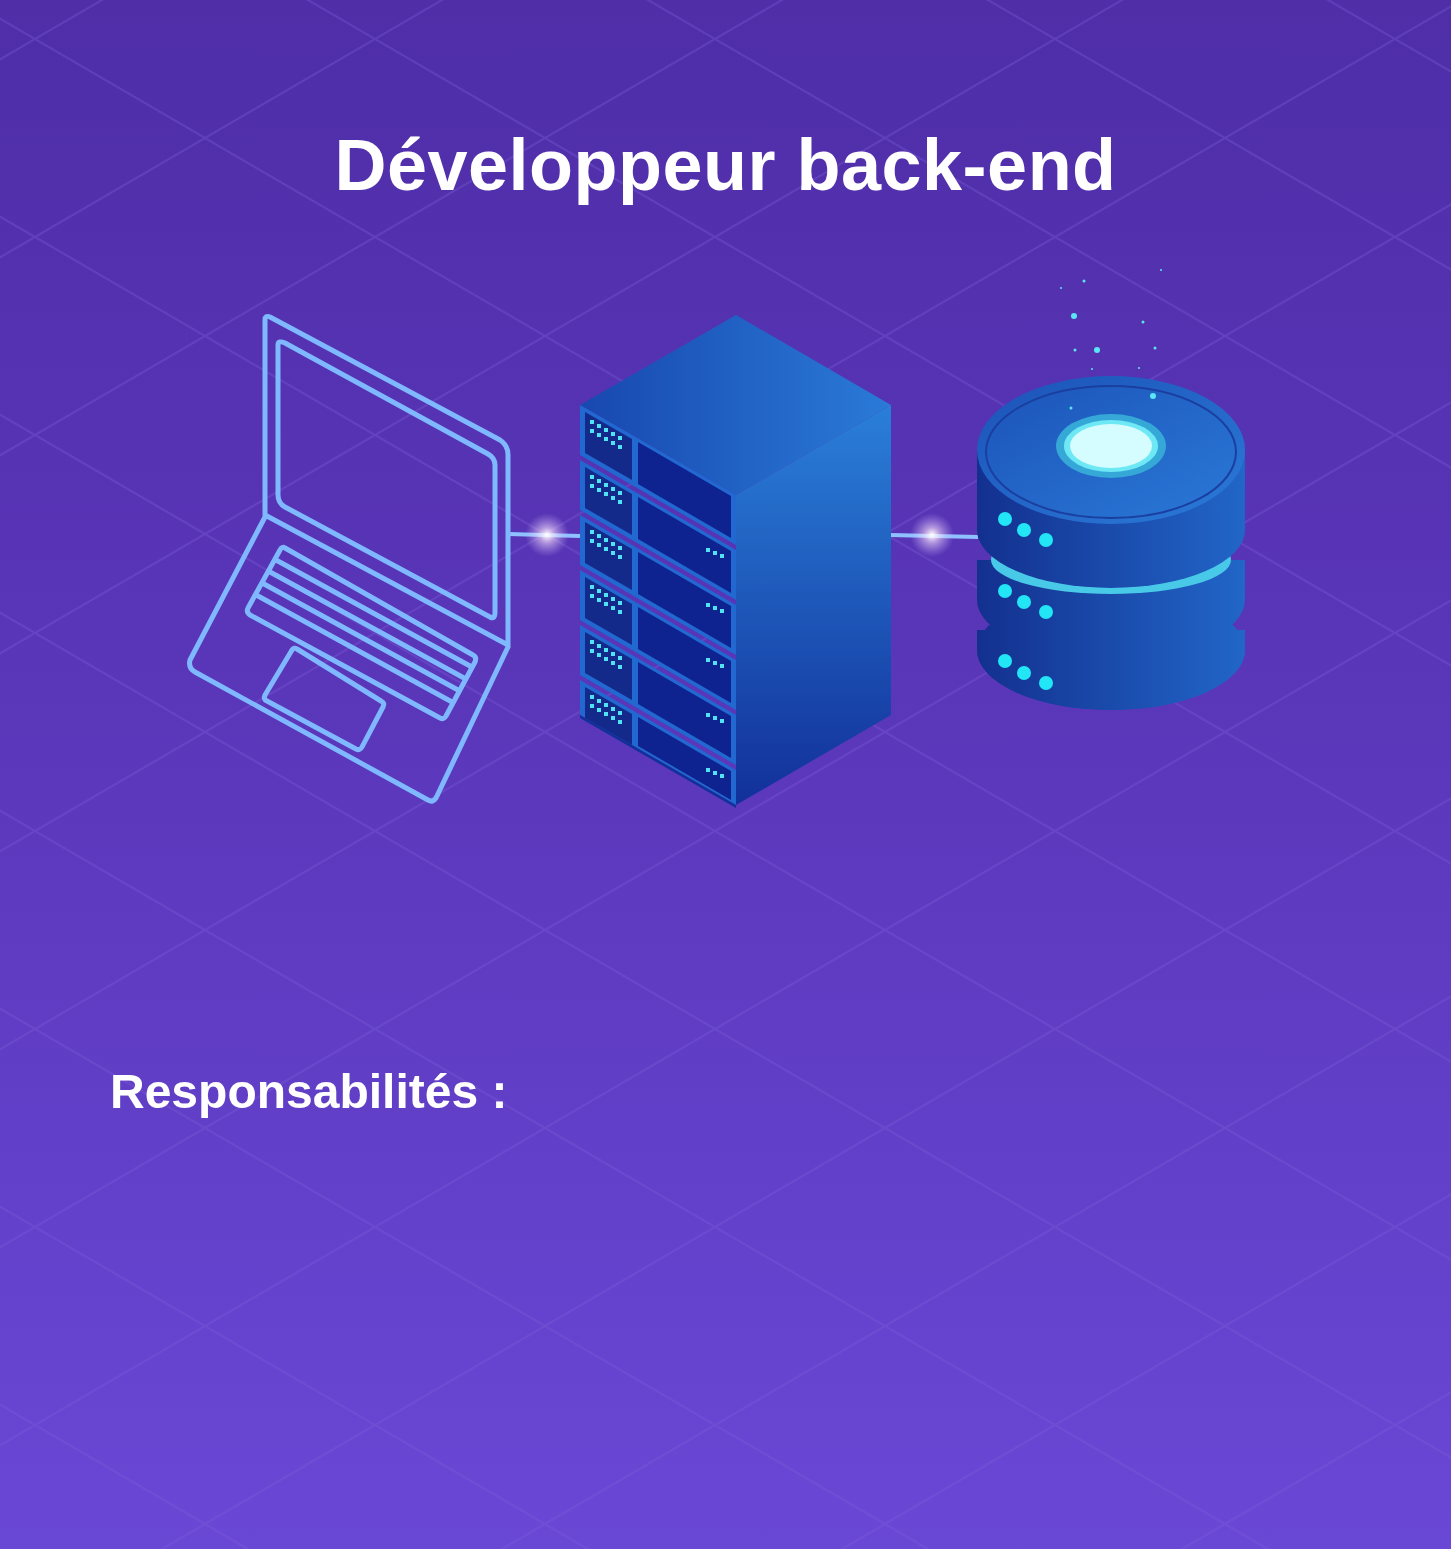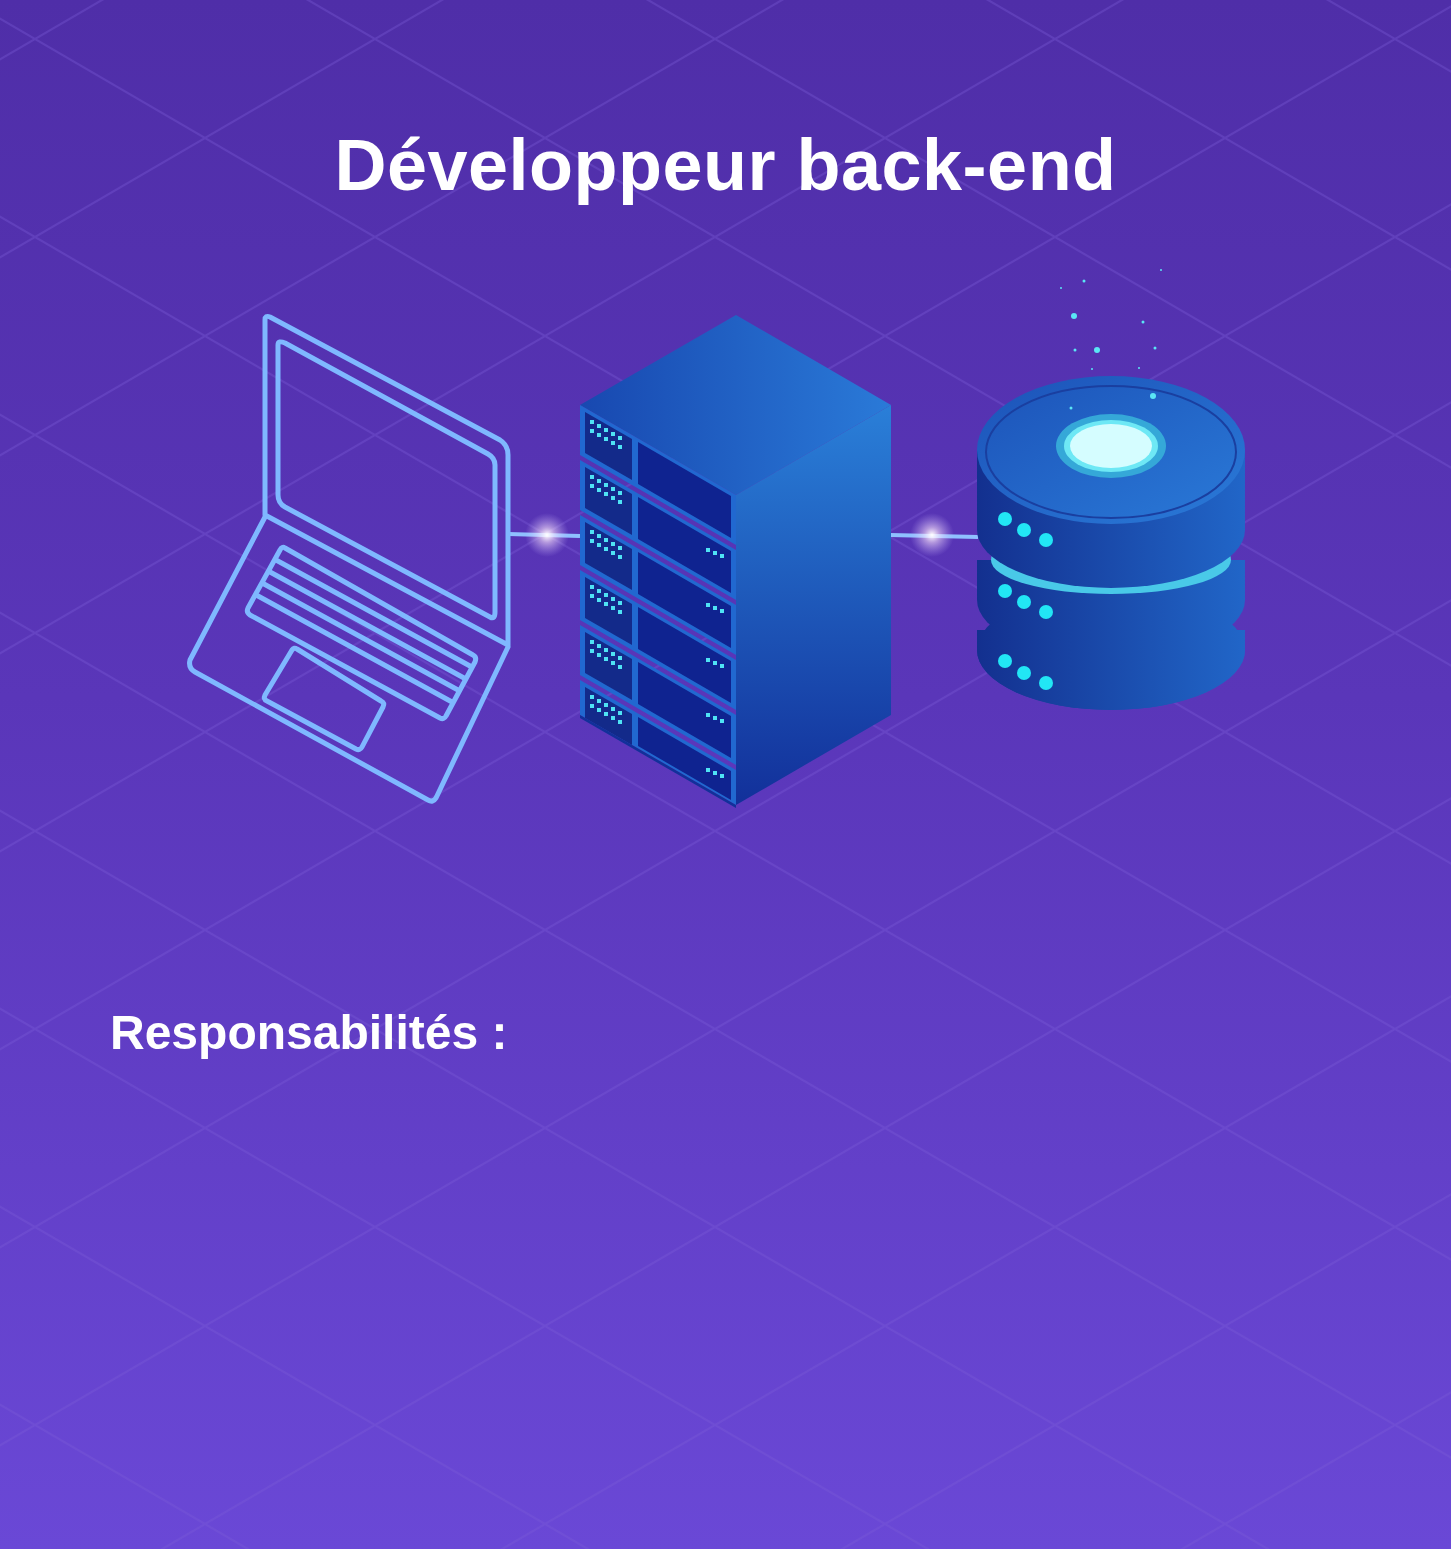--- a/index.html
+++ b/index.html
@@ -10,21 +10,21 @@
     color: #ffffff;
   }
   .grid-bg { position: absolute; left: 0; top: 0; width: 1451px; height: 1549px; pointer-events: none; }
   .title {
     position: absolute; left: 0; top: 72px; width: 1451px;
     text-align: center; font-size: 72px; font-weight: bold; letter-spacing: 0.5px;
     line-height: 90px;
   }
   .illustration { position: absolute; left: 0; top: 0; width: 1451px; height: 900px; }
   .resp-heading {
-    position: absolute; left: 110px; top: 1005px;
+    position: absolute; left: 110px; top: 1064px;
     font-size: 48px; font-weight: bold; line-height: 56px;
   }
   .resp-list { position: absolute; left: 110px; top: 1098px; width: 1250px; margin: 0; padding: 0; list-style: none; }
   .resp-item {
     font-size: 38px; font-weight: bold; line-height: 48px; margin-bottom: 30px;
     padding-left: 36px; text-indent: -24px; position: relative;
   }
   .resp-item .bullet { display: inline-block; width: 24px; text-indent: 0; }
   .resp-item .text { }
 </style>

